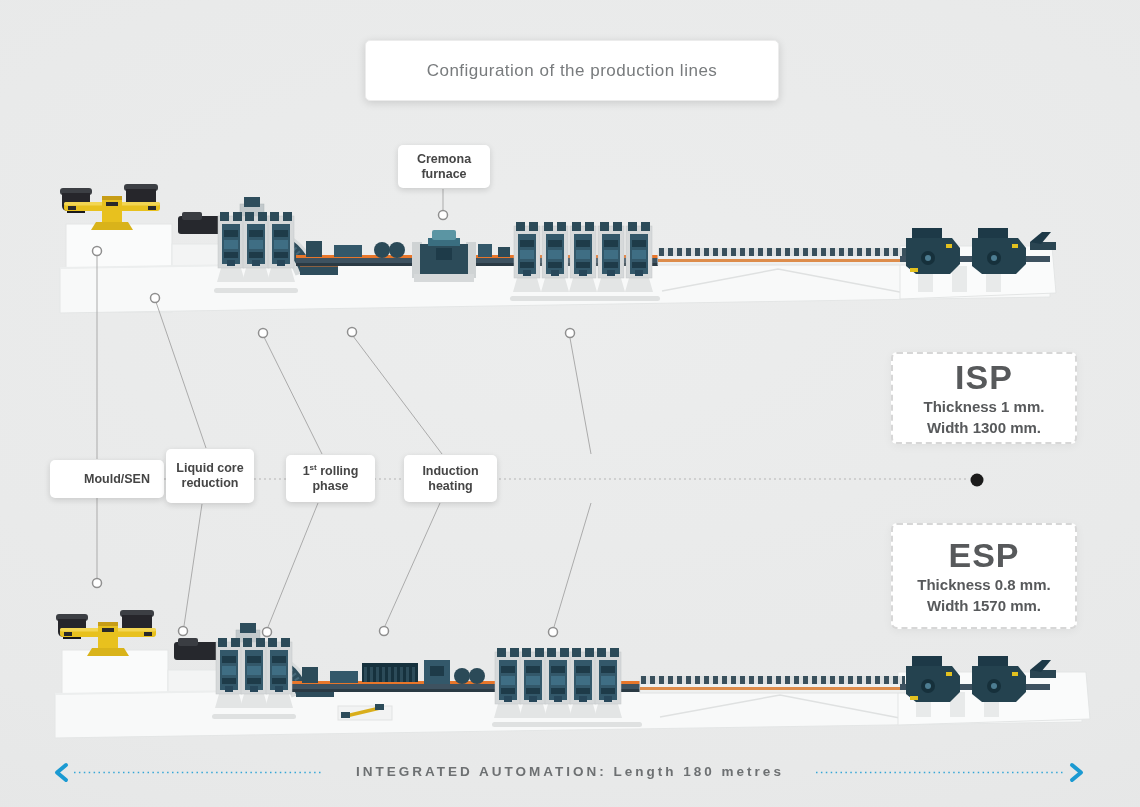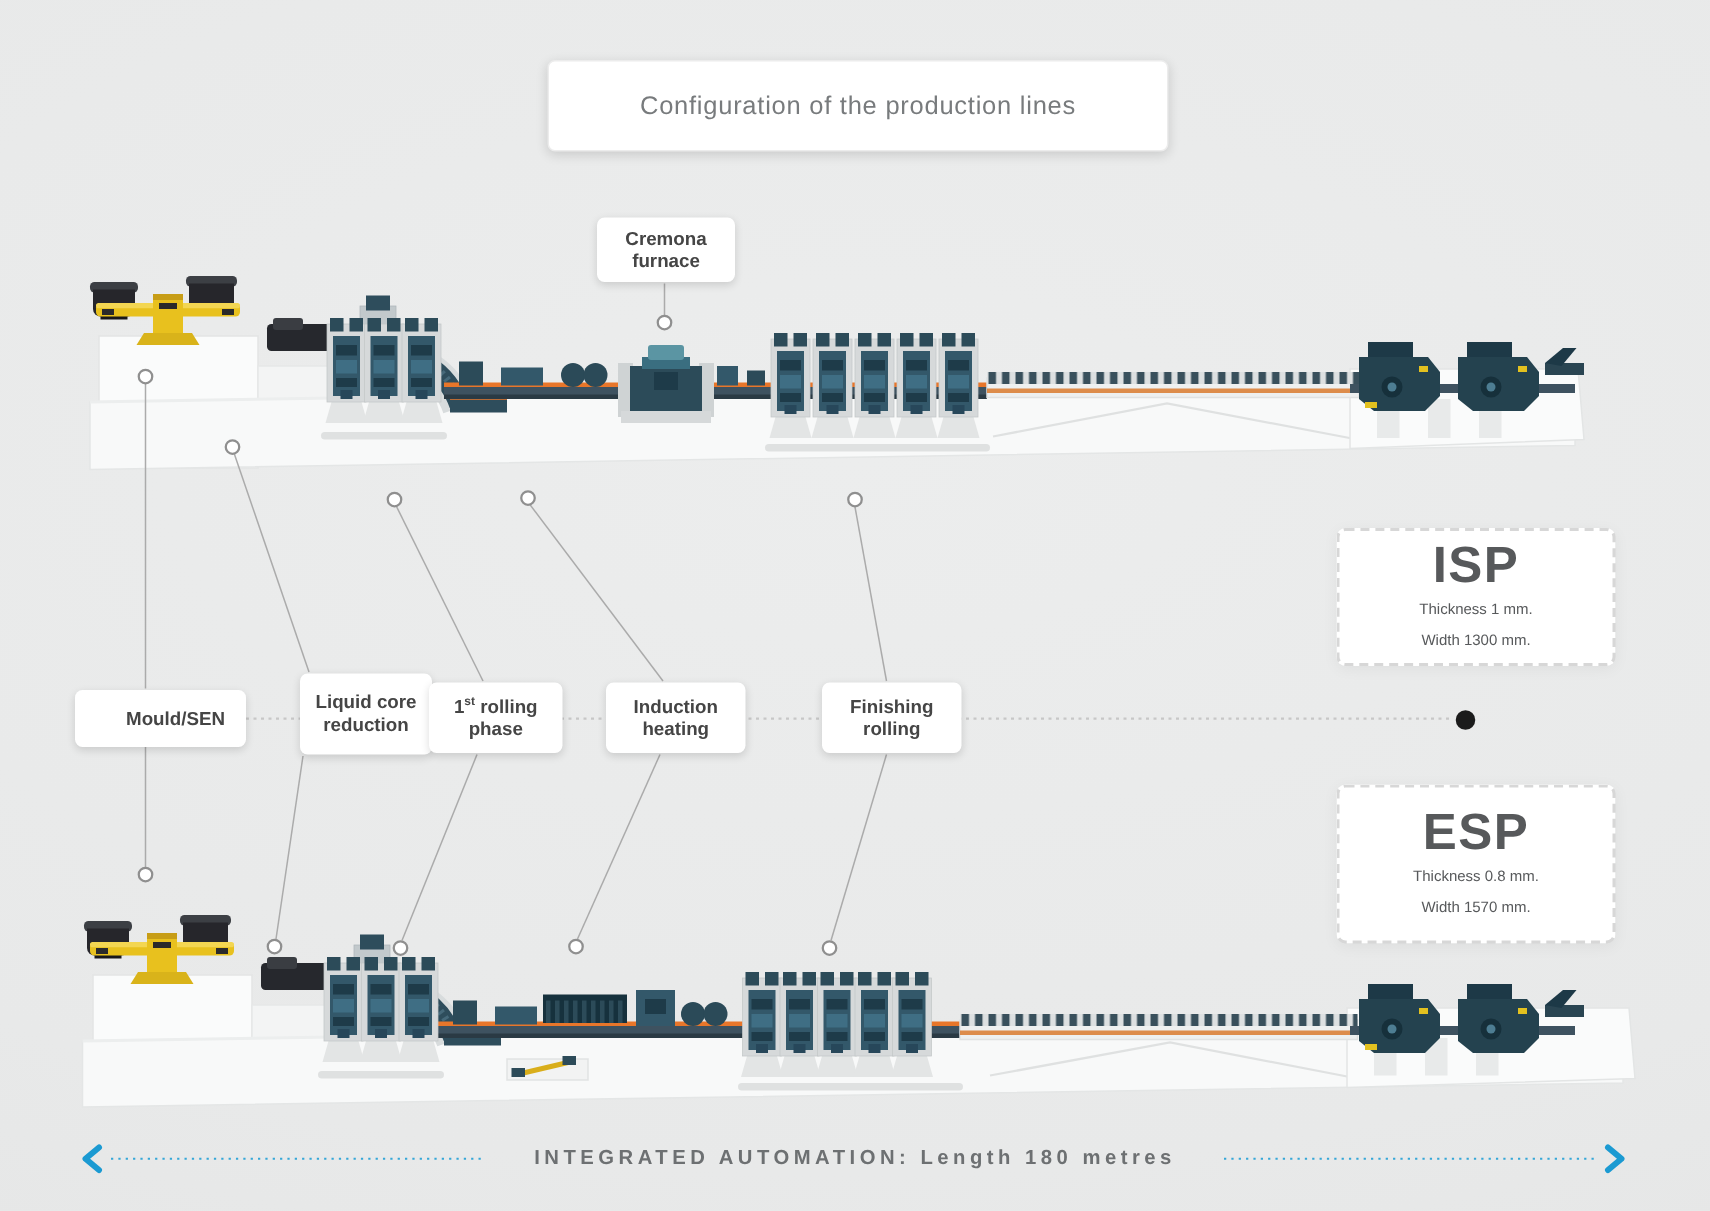--- a/index.html
+++ b/index.html
@@ -28,21 +28,21 @@
     font-size:12.5px;font-weight:bold;color:#454545;line-height:15px;text-align:center;
   }
   .callout sup{font-size:8px;line-height:0;}
   .card{
     position:absolute;background:#fff;border:2px dashed #d7d7d7;border-radius:6px;
     box-shadow:0 2px 10px rgba(0,0,0,.05);
     display:flex;flex-direction:column;align-items:center;justify-content:center;
     color:#57595b;text-align:center;
   }
   .card .card-name{font-size:34px;font-weight:bold;letter-spacing:1px;line-height:38px;text-align:center;}
-  .card .card-spec{font-size:10px;font-weight:normal;line-height:21px;text-align:center;}
+  .card .card-spec{font-size:15px;font-weight:bold;line-height:21px;text-align:center;}
   .footer-text{
     position:absolute;left:330px;top:764px;width:480px;text-align:center;
     font-size:13.5px;font-weight:bold;color:#6d7072;letter-spacing:3px;white-space:nowrap;
   }
 </style>
 </head>
 <body>
 
 <div id="stage">
 
@@ -306,39 +306,35 @@
 
 <div class="callout" style="left:398px;top:145px;width:92px;height:43px;">
   <span>Cremona</span>
   <span>furnace</span>
 </div>
 
 <div class="callout" style="left:50px;top:460px;width:94px;height:38px;padding-left:20px;">
   <span>Mould/SEN</span>
 </div>
 
-<div class="callout" style="left:166px;top:449px;width:88px;height:54px;margin-left:34px;">
+<div class="callout" style="left:166px;top:449px;width:88px;height:54px;">
   <span>Liquid core</span>
   <span>reduction</span>
 </div>
 
 <div class="callout" style="left:286px;top:455px;width:89px;height:47px;">
   <span><span>1</span><sup>st</sup><span> rolling</span></span>
   <span>phase</span>
 </div>
 
 <div class="callout" style="left:404px;top:455px;width:93px;height:47px;">
   <span>Induction</span>
   <span>heating</span>
 </div>
 
-<div class="callout" style="left:548px;top:455px;width:93px;height:47px;">
-  <span>Finishing</span>
-  <span>rolling</span>
-</div>
 
 <div class="card" style="left:891px;top:352px;width:182px;height:88px;">
   <span class="card-name">ISP</span>
   <span class="card-spec">Thickness 1 mm.</span>
   <span class="card-spec">Width 1300 mm.</span>
 </div>
 
 <div class="card" style="left:891px;top:523px;width:182px;height:102px;">
   <span class="card-name">ESP</span>
   <span class="card-spec">Thickness 0.8 mm.</span>

